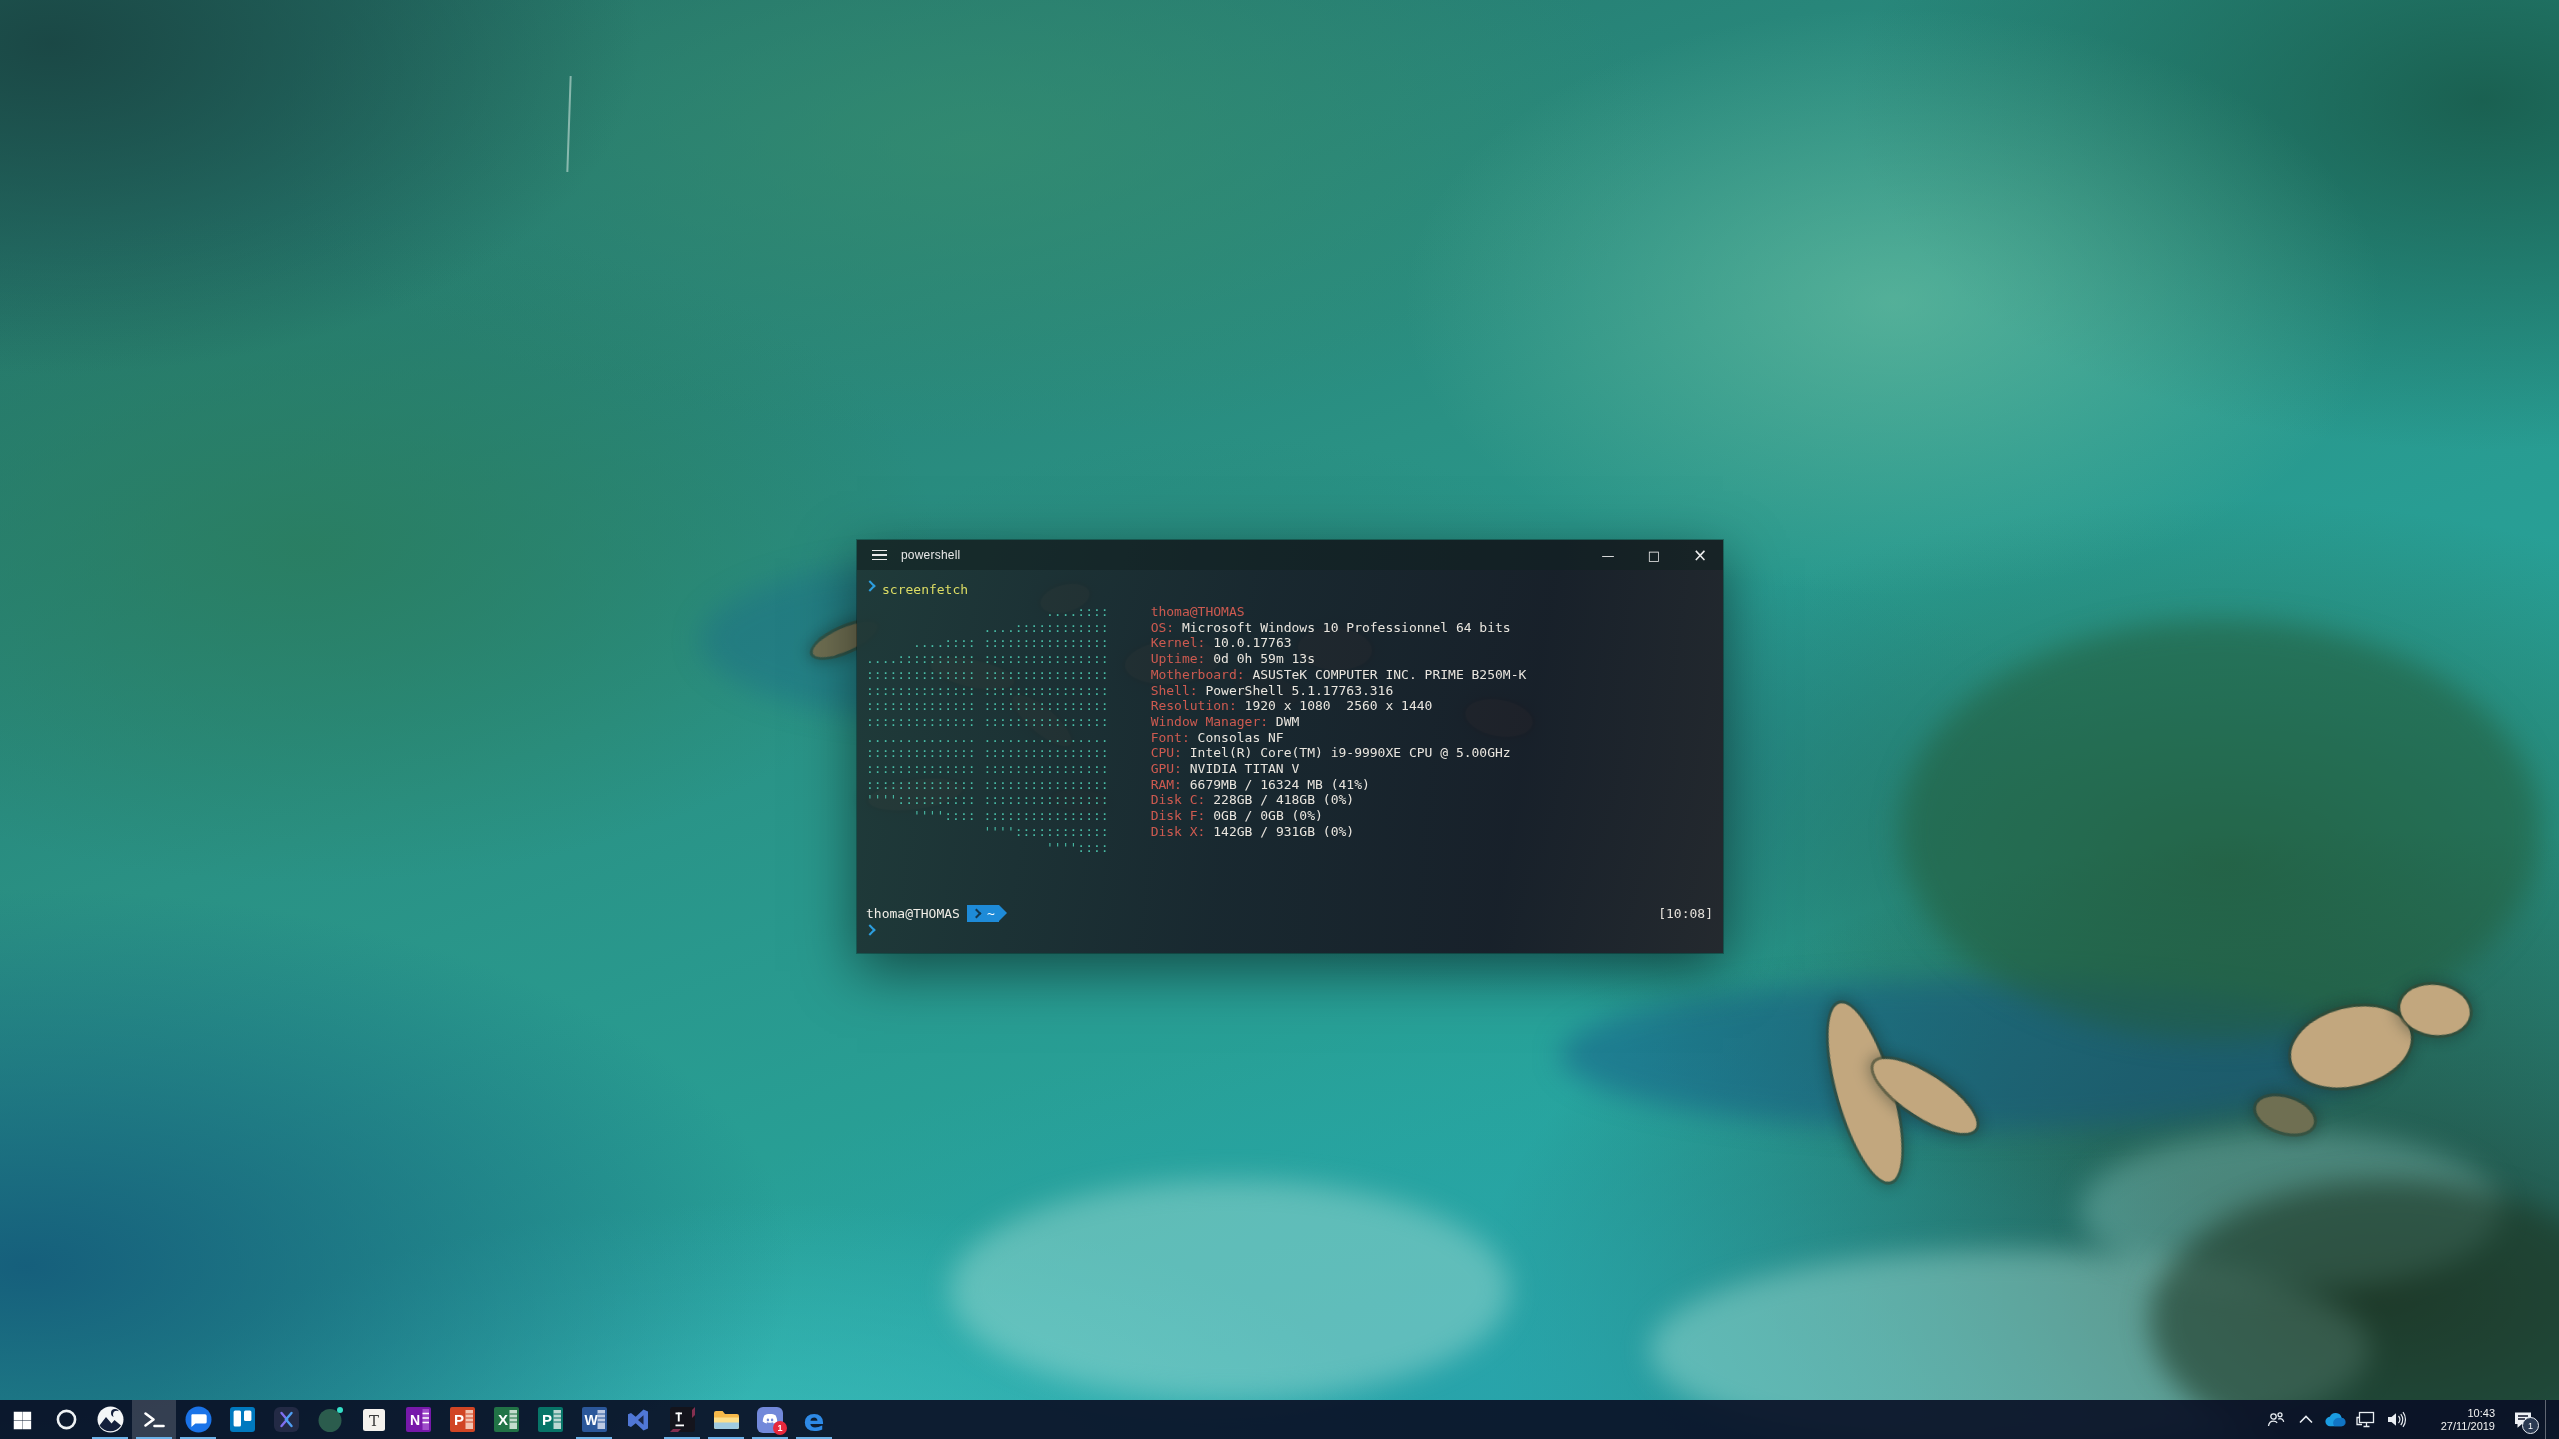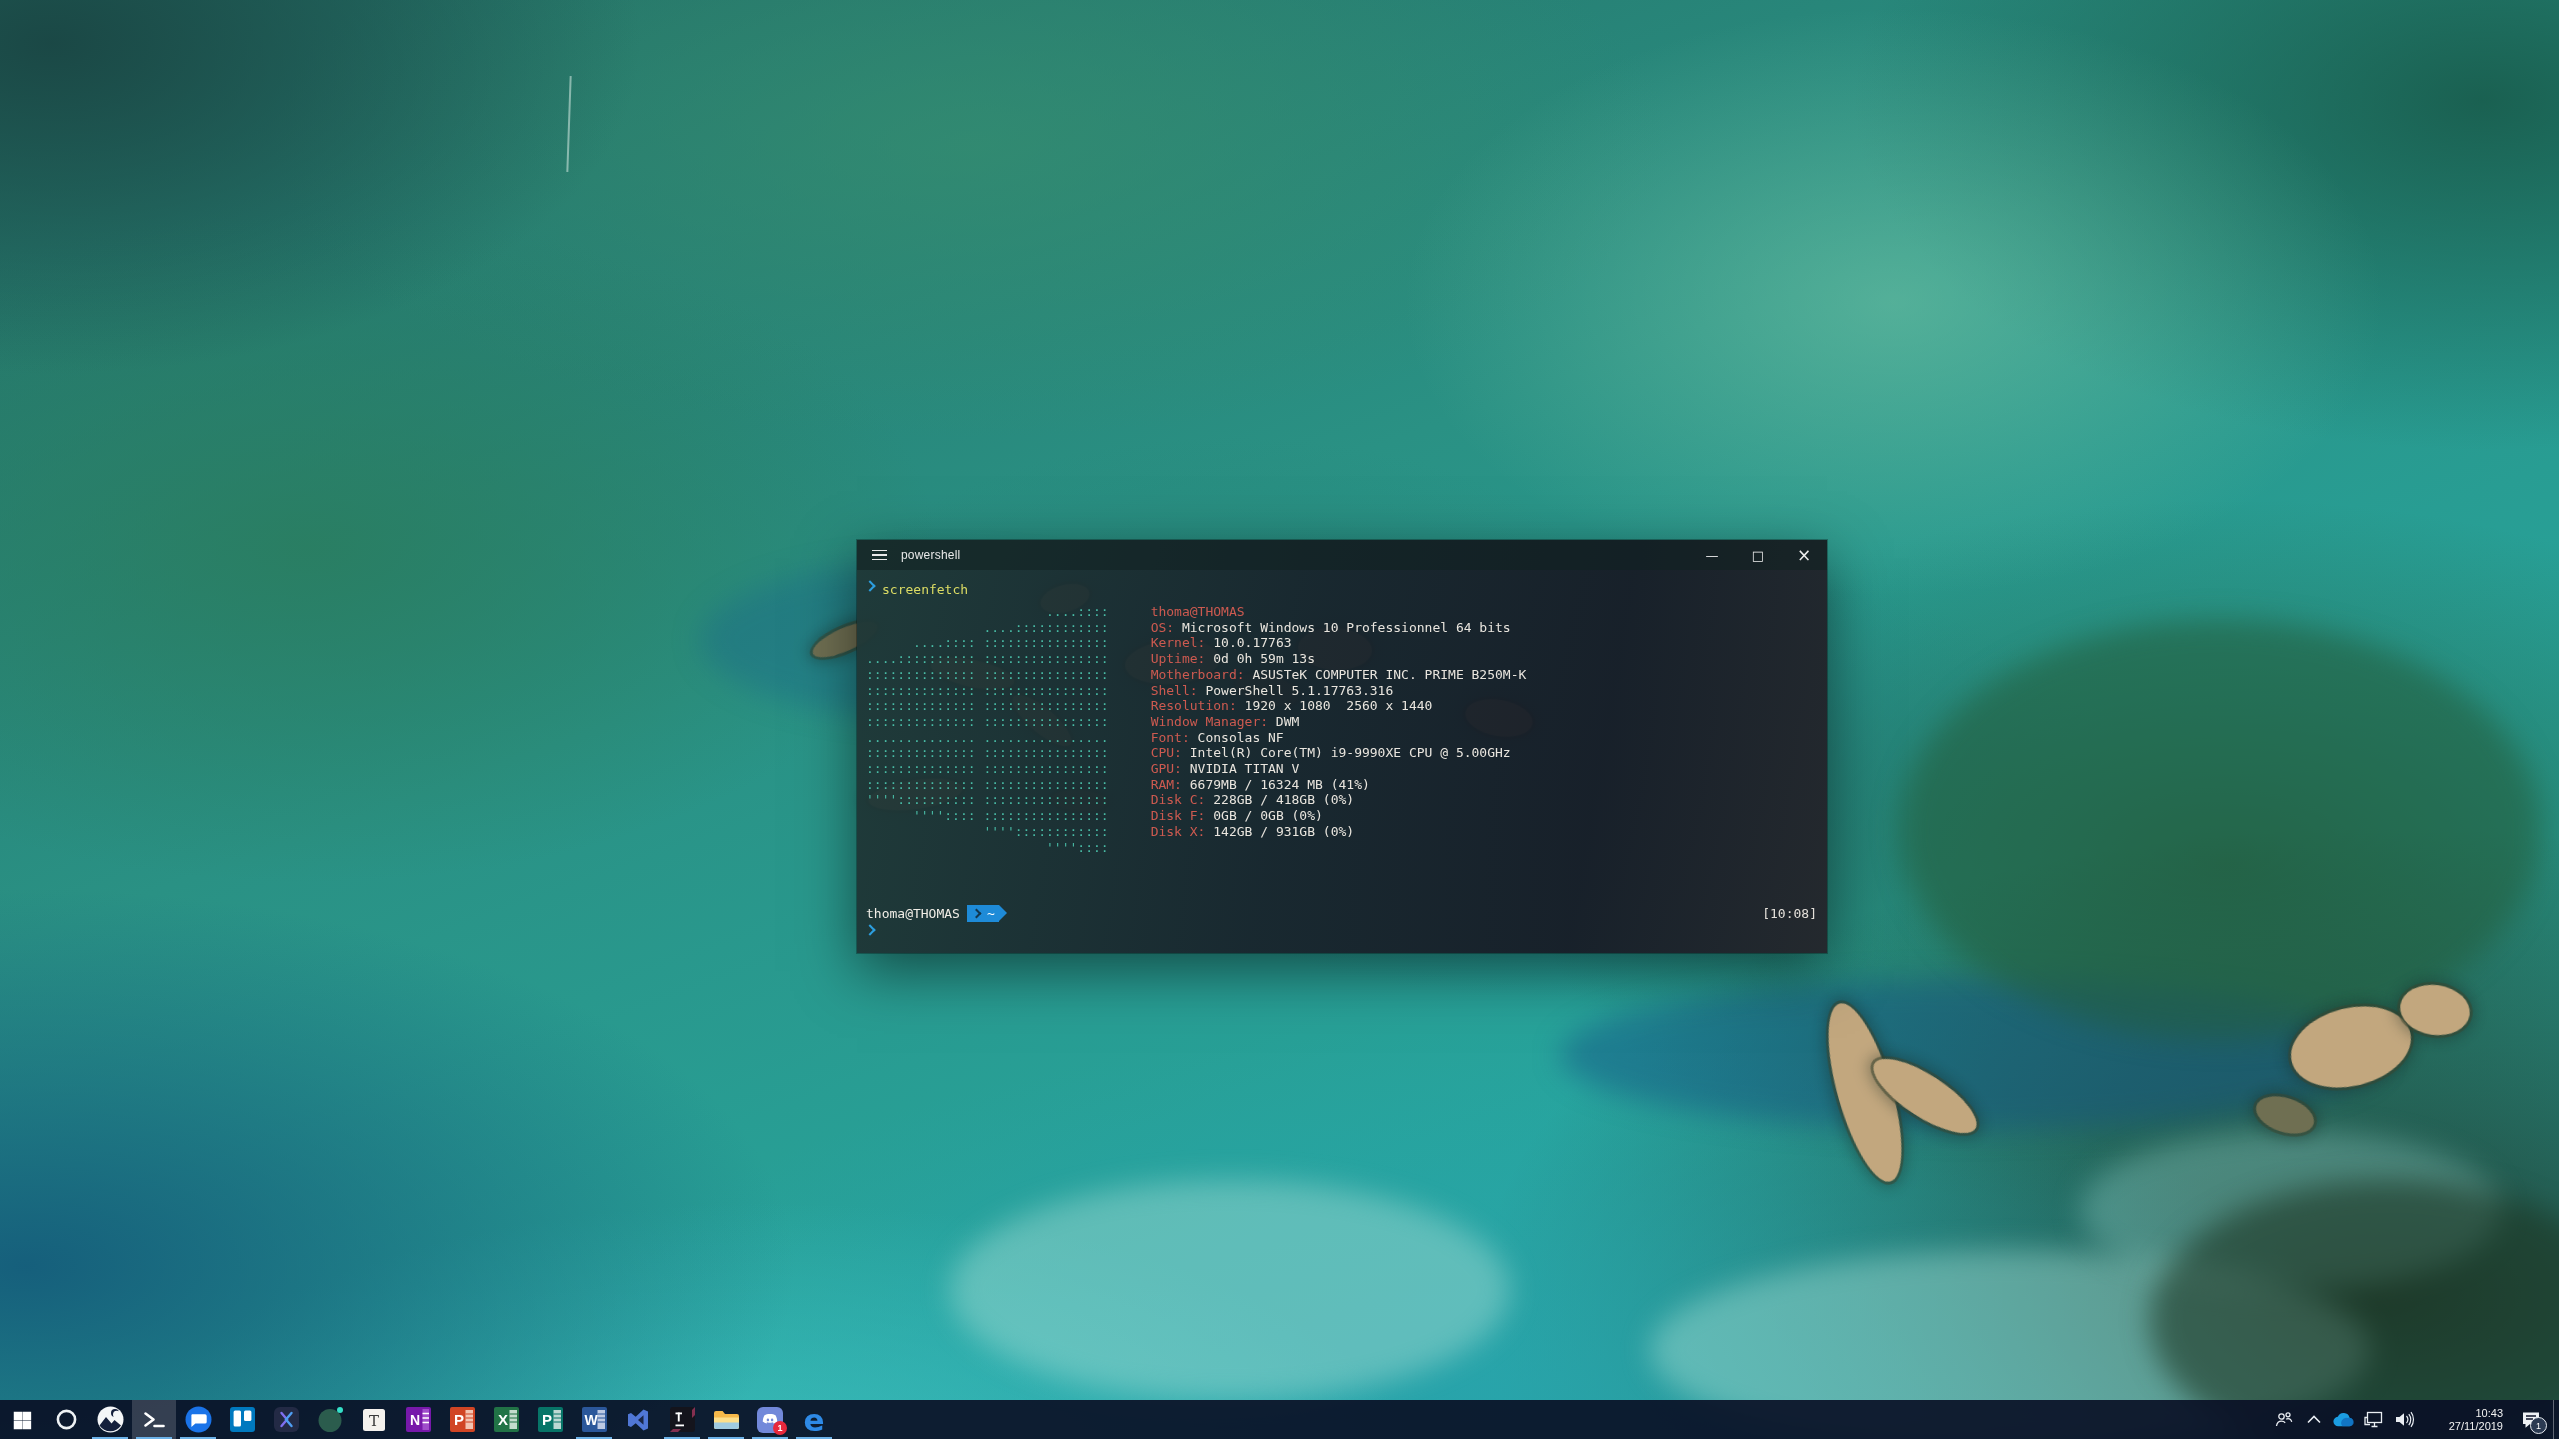--- a/index.html
+++ b/index.html
@@ -21,21 +21,21 @@
       radial-gradient(ellipse 760px 320px at 62% 54%, rgba(30,120,135,.55), rgba(30,120,135,0) 70%),
       radial-gradient(ellipse 560px 260px at 48% 43%, rgba(36,130,118,.55), rgba(36,130,118,0) 70%),
       linear-gradient(160deg,#236c62 0%,#2a9184 40%,#27a49c 70%,#2cb3b0 100%);}
   .island{position:absolute;border-radius:50%;background:#c2a77e;
     box-shadow:0 0 0 3px rgba(58,70,48,.55),0 0 14px 6px rgba(24,40,34,.35);filter:blur(.6px);}
   .island.dark{background:#6f6f52;}
   .swirl{position:absolute;border-radius:50%;filter:blur(14px);}
   .scratch{position:absolute;left:568px;top:76px;width:2px;height:96px;
     background:rgba(215,235,228,.55);transform:rotate(2deg);filter:blur(.4px);}
   
-  .term{position:absolute;left:857px;top:540px;width:970px;height:413px;
+  .term{position:absolute;left:857px;top:540px;width:866px;height:413px;
     background:linear-gradient(100deg,rgba(31,56,55,.96) 0%,rgba(24,36,44,.96) 45%,rgba(23,28,38,.96) 75%,rgba(36,36,42,.95) 100%);
     box-shadow:0 18px 55px rgba(0,0,0,.5),0 0 0 1px rgba(0,0,0,.28);}
   .tbar{height:30px;display:flex;align-items:center;background:rgba(16,32,33,.55);color:#e9e9e9;}
   .hambox{width:44px;height:30px;display:flex;align-items:center;justify-content:center;}
   .ham{width:15px;}
   .ham i{display:block;height:1.5px;background:#e9e9e9;margin:3px 0;}
   .ttitle{font-size:12px;letter-spacing:.2px;}
   .tbtns{margin-left:auto;display:flex;height:30px;}
   .tbtn{width:46px;height:30px;display:flex;align-items:center;justify-content:center;
     font-size:13px;color:#eee;font-family:"DejaVu Sans",sans-serif;}
@@ -67,21 +67,21 @@
   .titems{display:flex;align-items:stretch;}
   .tslot{position:relative;width:44px;display:flex;align-items:center;justify-content:center;}
   .tslot.active{background:rgba(255,255,255,.17);}
   .uline{position:absolute;left:4px;right:4px;bottom:0;height:2px;background:#6cb2e8;}
   .ticon{display:flex;align-items:center;justify-content:center;}
   .badge{position:absolute;right:5px;bottom:4px;width:14px;height:14px;border-radius:50%;
     background:#e8283c;color:#fff;font-size:9px;font-weight:bold;
     display:flex;align-items:center;justify-content:center;}
   .edge-e{font-family:"DejaVu Sans",sans-serif;font-weight:bold;font-size:31px;color:#2e8ae6;
     line-height:28px;}
-  .tray{margin-left:auto;display:flex;align-items:center;padding-right:0;}
+  .tray{margin-left:auto;display:flex;align-items:center;padding-right:8px;}
   .trayicon{width:30px;height:39px;display:flex;align-items:center;justify-content:center;}
   .clock{width:78px;text-align:right;color:#f2f2f2;font-size:11px;line-height:13px;padding:0 6px;}
   .action{position:relative;width:44px;height:39px;display:flex;align-items:center;justify-content:center;}
   .abadge{position:absolute;right:6px;bottom:5px;width:15px;height:15px;border-radius:50%;
     background:#2b3a52;border:1.5px solid #e8ecf2;color:#fff;font-size:9px;
     display:flex;align-items:center;justify-content:center;}
   .showdesk{width:5px;height:39px;border-left:1px solid rgba(255,255,255,.35);}
 </style>
 </head>
 <body>

